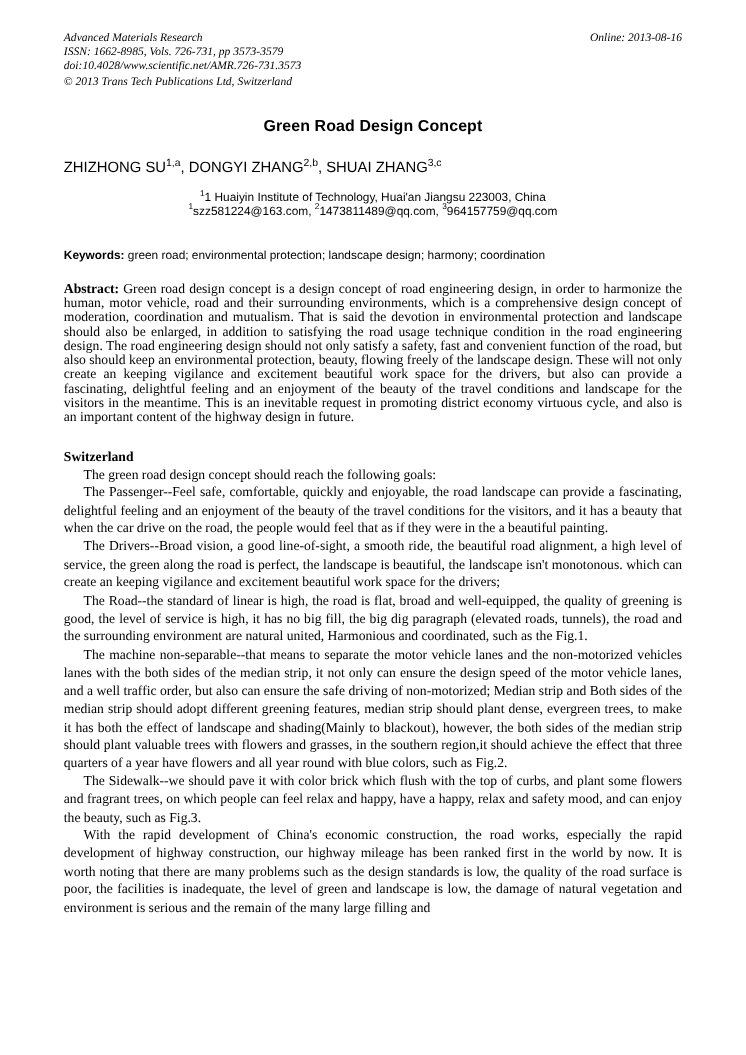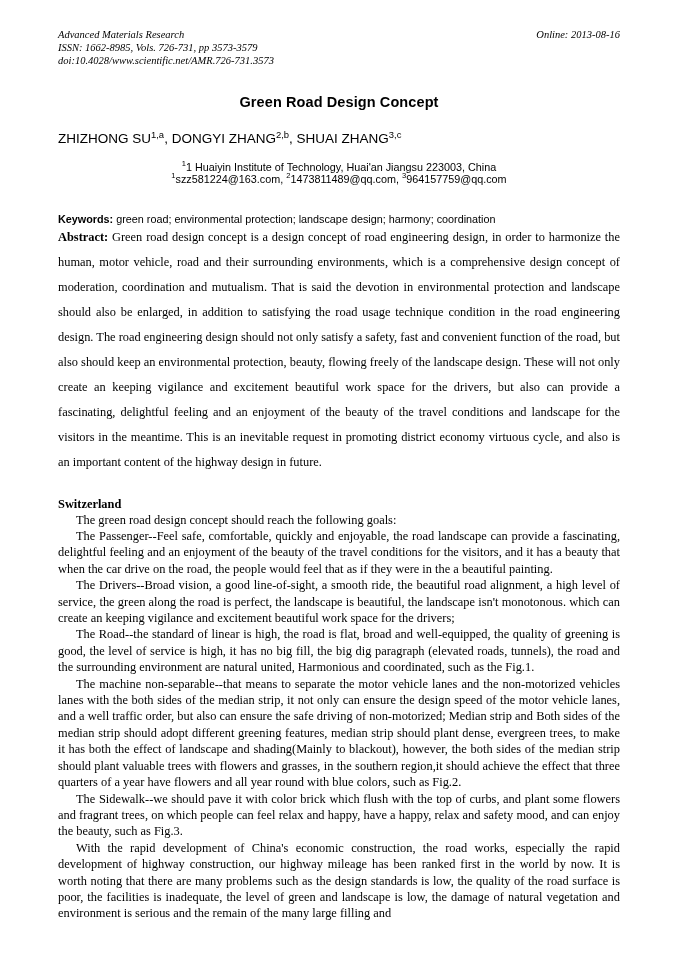--- a/index.html
+++ b/index.html
@@ -69,22 +69,23 @@
   
   .keywords {
     margin-top: 28px;
     font-family: "Liberation Sans", sans-serif;
     font-size: 10.8px;
   }
   .keywords b { font-weight: bold; }
 
   
   .abstract {
+    margin-top: 18px;
     font-size: 12.4px;
-    line-height: 25px;
+    line-height: 13px;
     text-align: justify;
   }
   .abstract b { font-weight: bold; }
 
   
   .sec-head {
     margin-top: 22px;
     font-size: 12.4px;
     font-weight: bold;
   }
@@ -100,20 +101,21 @@
 </style>
 </head>
 <body>
 
 <div class="page">
 
   <div class="hdr">
     <div class="line">Advanced Materials Research</div>
     <div class="line">ISSN: 1662-8985, Vols. 726-731, pp 3573-3579</div>
     <div class="line">doi:10.4028/www.scientific.net/AMR.726-731.3573</div>
+    <div class="line">© 2013 Trans Tech Publications Ltd, Switzerland</div>
     <div class="online">Online: 2013-08-16</div>
   </div>
 
   <div class="title">Green Road Design Concept</div>
 
   <div class="authors">
     <span>ZHIZHONG SU</span><sup>1,a</sup><span>, </span><span>DONGYI ZHANG</span><sup>2,b</sup><span>, </span><span>SHUAI ZHANG</span><sup>3,c</sup>
   </div>
 
   <div class="affil">

